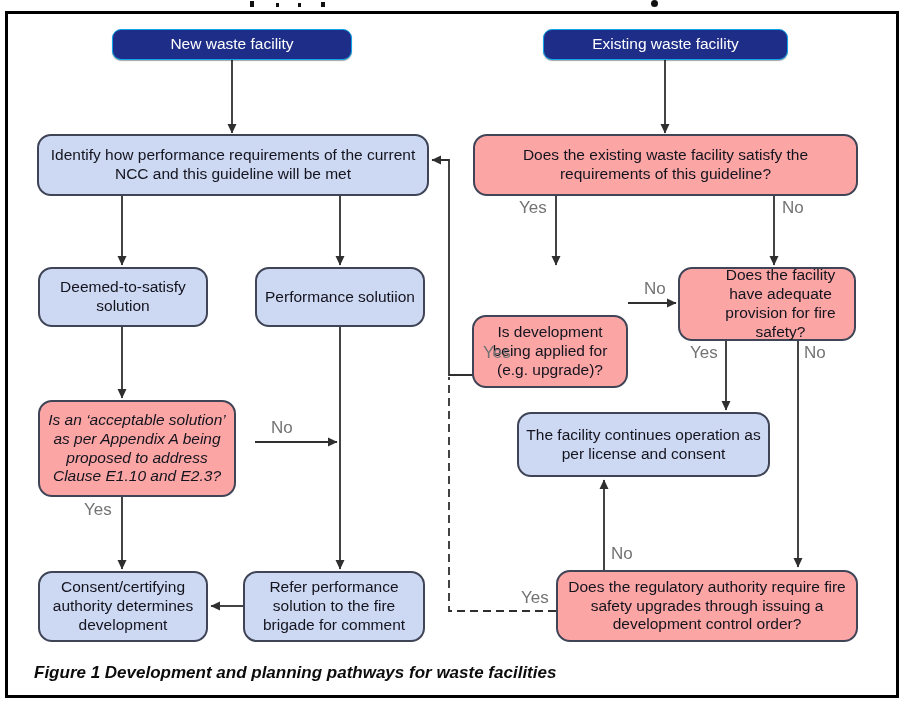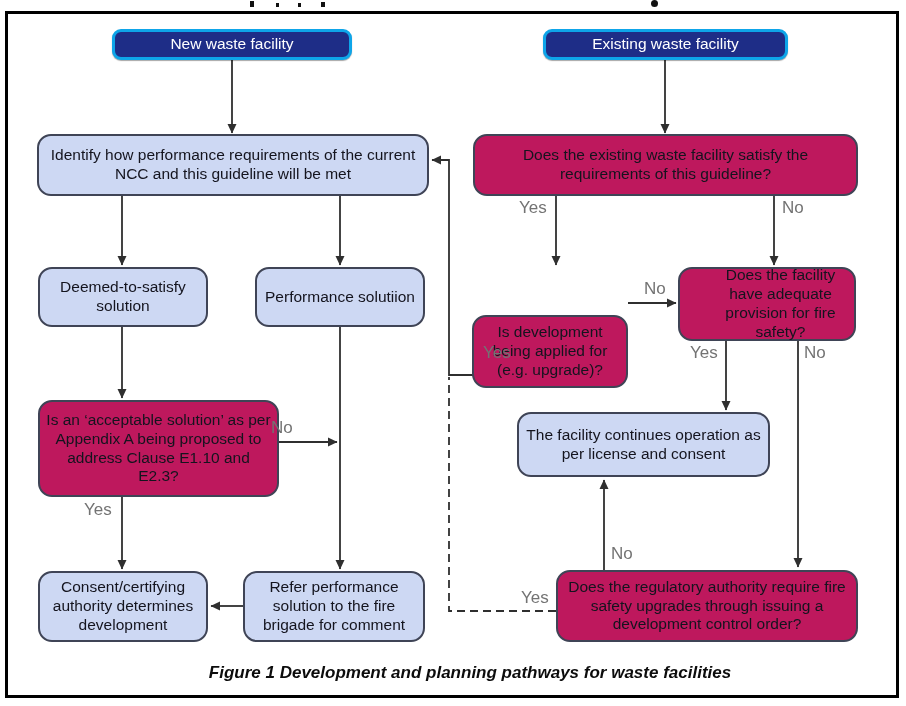--- a/index.html
+++ b/index.html
@@ -11,28 +11,28 @@
     position:absolute;left:5px;top:11px;width:894px;height:687px;
     border:3px solid #000;box-sizing:border-box;background:transparent;
   }
   .connectors{position:absolute;left:0;top:0;width:906px;height:706px;pointer-events:none;}
   .node{
     position:absolute;box-sizing:border-box;display:flex;align-items:center;justify-content:center;
     text-align:center;border:2px solid #3f4456;border-radius:14px;
     font-size:15.5px;line-height:1.22;padding:3px 6px;
   }
   .node.dark{
-    background:#1e2d87;color:#ffffff;border:3px solid #0ea5e9;border-radius:9px;
+    background:#1e2d87;color:#ffffff;border:1px solid #0ea5e9;border-radius:9px;
     font-size:15.5px;box-shadow:0 1px 1px rgba(0,0,0,.35);
   }
   .node.blue{background:#cdd8f3;}
-  .node.pale{background:#be185d;}
+  .node.pale{background:#fca5a5;}
   .elabel{position:absolute;font-size:17px;color:#737373;line-height:1;}
   .caption{
-    position:absolute;left:34px;right:0;top:663px;text-align:center;
+    position:absolute;left:34px;right:0;top:663px;
     font-style:italic;font-weight:bold;font-size:17px;color:#0c0c0c;
   }
   .remnant{position:absolute;background:#111;}
 </style>
 </head>
 <body>
 
 <div class="stage">
 
   <div>
@@ -71,21 +71,21 @@
       <path d="M556,611 H449 V377" stroke-dasharray="8 5"></path>
     </g>
   </svg>
 
   <div class="node dark" style="left:112px;top:29px;width:240px;height:31px;">New waste facility</div>
   <div class="node dark" style="left:543px;top:29px;width:245px;height:31px;">Existing waste facility</div>
 
   <div class="node blue" style="left:37px;top:134px;width:392px;height:62px;">Identify how performance requirements of the current NCC and this guideline will be met</div>
   <div class="node blue" style="left:255px;top:267px;width:170px;height:60px;">Performance solutiion</div>
   <div class="node blue" style="left:38px;top:267px;width:170px;height:60px;">Deemed-to-satisfy solution</div>
-  <div class="node pale" style="left:38px;top:400px;width:241px;height:97px;">Is an ‘acceptable solution’ as per Appendix A being proposed to address Clause E1.10 and E2.3?</div>
+  <div class="node pale" style="left:38px;top:400px;width:198px;height:97px;font-style:italic;">Is an ‘acceptable solution’ as per Appendix A being proposed to address Clause E1.10 and E2.3?</div>
   <div class="node blue" style="left:38px;top:571px;width:170px;height:71px;">Consent/certifying authority determines development</div>
   <div class="node blue" style="left:243px;top:571px;width:182px;height:71px;">Refer performance solution to the fire brigade for comment</div>
 
   <div class="node pale" style="left:473px;top:134px;width:385px;height:62px;">Does the existing waste facility satisfy the requirements of this guideline?</div>
   <div class="node pale" style="left:472px;top:267px;width:156px;height:73px;margin-top:48px;">Is development being applied for (e.g. upgrade)?</div>
   <div class="node pale" style="left:678px;top:267px;width:178px;height:74px;padding-left:33px;">Does the facility have adequate provision for fire safety?</div>
   <div class="node blue" style="left:510px;top:412px;width:253px;height:65px;margin-left:7px;">The facility continues operation as per license and consent</div>
   <div class="node pale" style="left:556px;top:570px;width:302px;height:72px;">Does the regulatory authority require fire safety upgrades through issuing a development control order?</div>
 
   <span class="elabel" style="left:519px;top:199px;">Yes</span>

